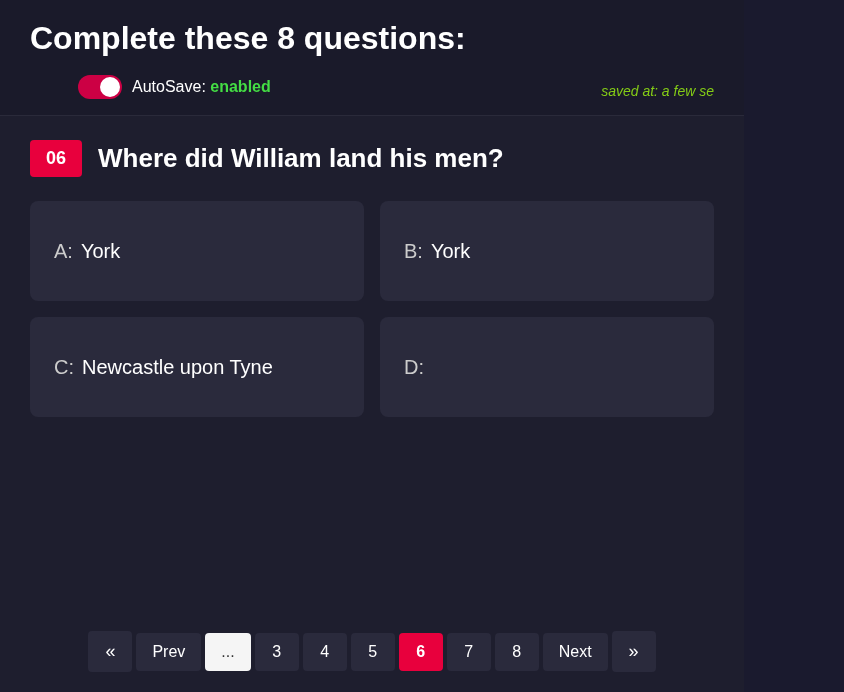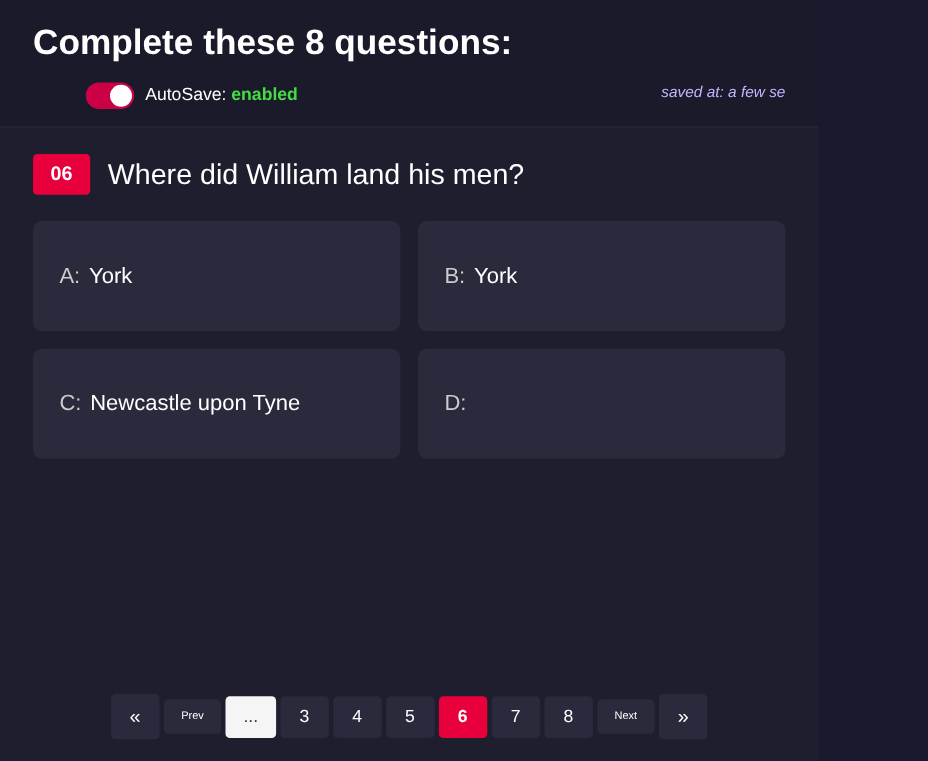--- a/index.html
+++ b/index.html
@@ -31,21 +31,21 @@
 
     .page-title {
       font-size: 32px;
       font-weight: bold;
       color: #ffffff;
       margin-bottom: 18px;
     }
 
     .autosave-row {
       display: flex;
-      align-items: flex-start;
+      align-items: flex-end;
       justify-content: space-between;
       padding-left: 48px;
     }
 
     .autosave-left {
       display: flex;
       align-items: center;
       gap: 10px;
     }
 
@@ -75,21 +75,21 @@
       font-weight: 500;
     }
 
     .autosave-status {
       color: #44dd44;
       font-weight: bold;
     }
 
     .saved-text {
       font-size: 14px;
-      color: #c4b5fd;
+      color: #84cc16;
       font-style: italic;
     }
 
     
     .question-area {
       padding: 24px 30px;
       flex: 1;
     }
 
     .question-header {
@@ -105,21 +105,21 @@
       font-size: 18px;
       font-weight: bold;
       padding: 8px 14px;
       border-radius: 4px;
       min-width: 52px;
       text-align: center;
     }
 
     .question-text {
       font-size: 26px;
-      font-weight: normal;
+      font-weight: bold;
       color: #ffffff;
     }
 
     
     .answers-grid {
       display: grid;
       grid-template-columns: 1fr 1fr;
       gap: 16px;
       margin-bottom: 24px;
     }
@@ -172,21 +172,21 @@
       font-weight: bold;
     }
 
     .page-btn.ellipsis {
       background-color: #f5f5f5;
       color: #333;
       cursor: default;
     }
 
     .page-btn.nav-btn {
-      font-size: 10px;
+      font-size: 16px;
       font-weight: 500;
     }
 
     .page-btn.arrow-btn {
       font-size: 18px;
       padding: 10px 12px;
     }
   </style>
 </head>
 <body>

